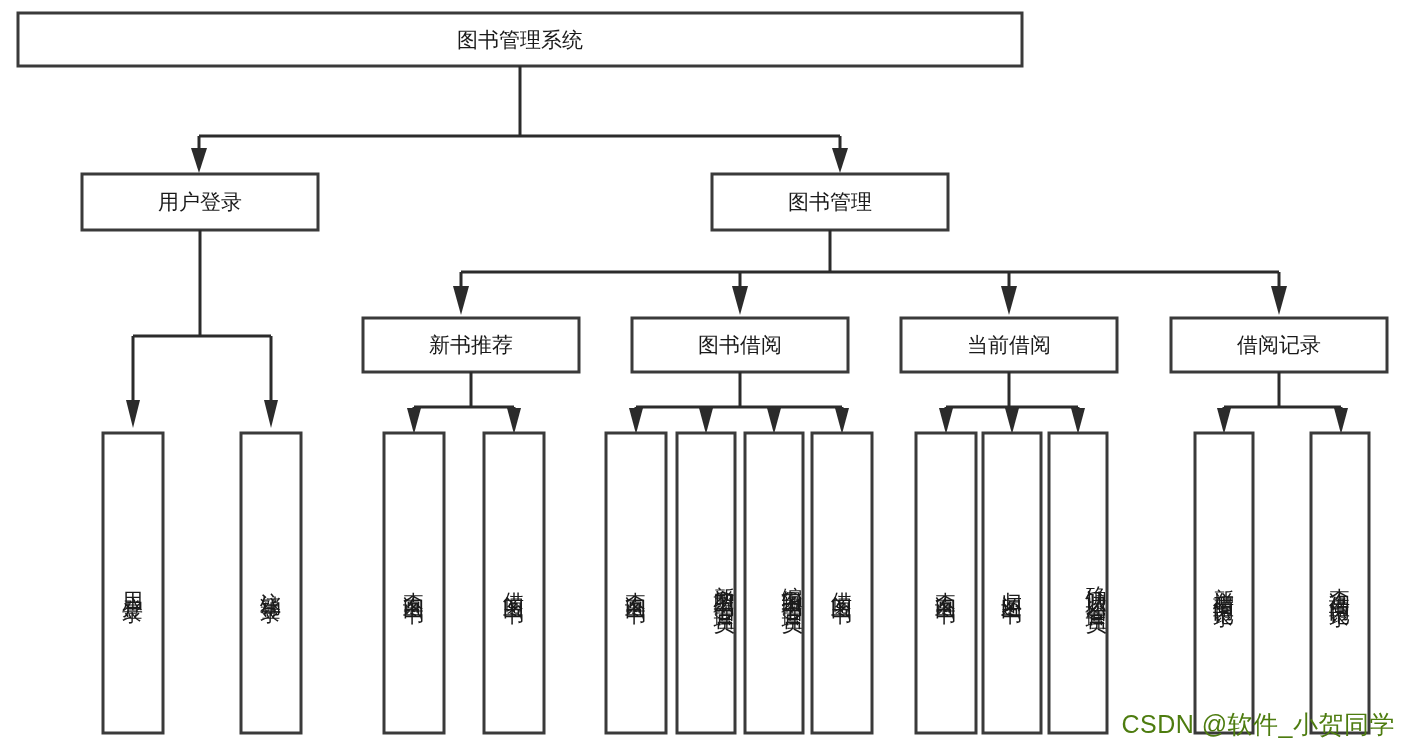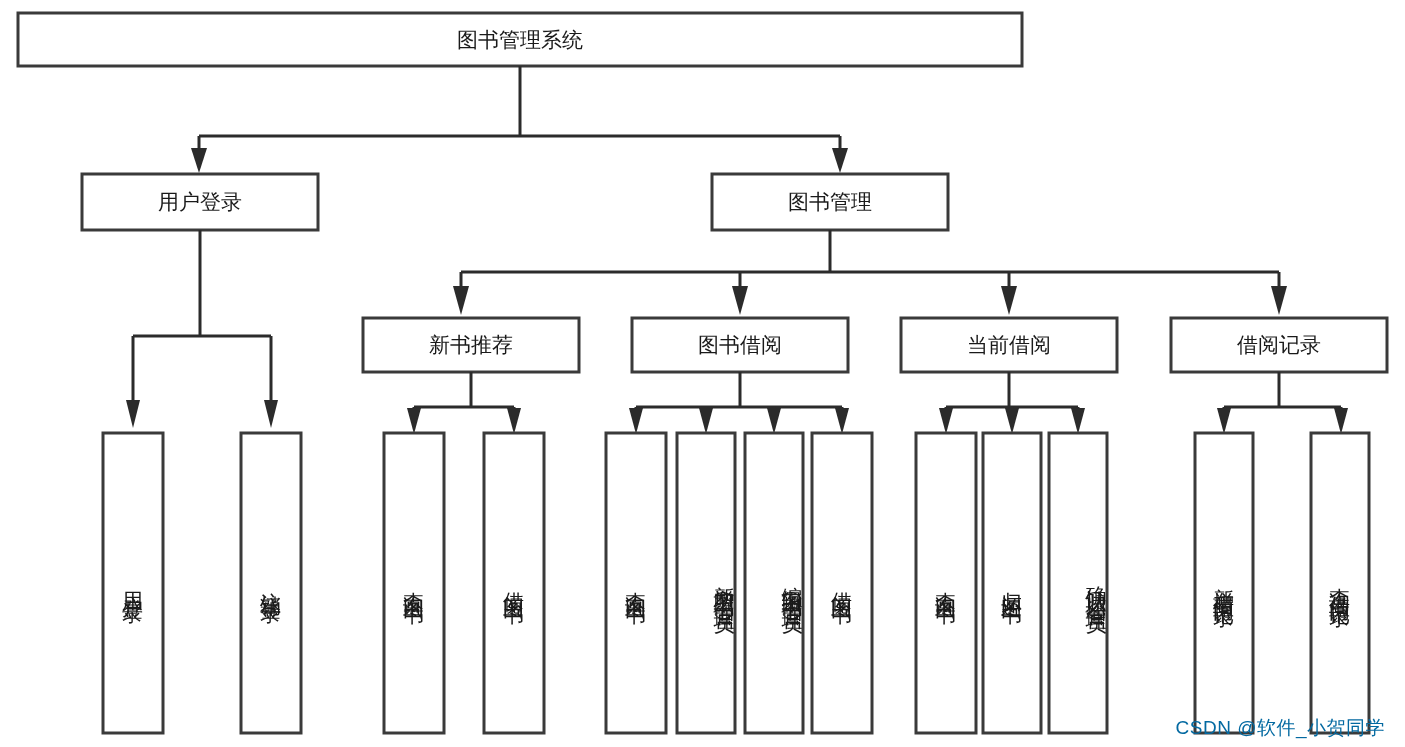--- a/index.html
+++ b/index.html
@@ -59,25 +59,25 @@
     letter-spacing: 4px;
     white-space: nowrap;
     display: flex;
     justify-content: center;
     pointer-events: none;
   }
   .vlabel.center { align-items: center; }
   .vlabel.top { align-items: flex-start; padding-top: 4px; }
   .watermark {
     position: absolute;
-    right: 20px;
+    right: 10px;
     bottom: 6px;
     font-family: "Liberation Sans", "DejaVu Sans", sans-serif;
-    font-size: 19px;
-    color: #0369a1;
+    font-size: 25px;
+    color: #4d7c0f;
     white-space: nowrap;
     letter-spacing: 0.5px;
   }
 </style>
 </head>
 <body>
 
 <div id="diagram-root">
 
   <svg class="diagram" viewBox="0 0 1405 747" xmlns="http://www.w3.org/2000/svg">

